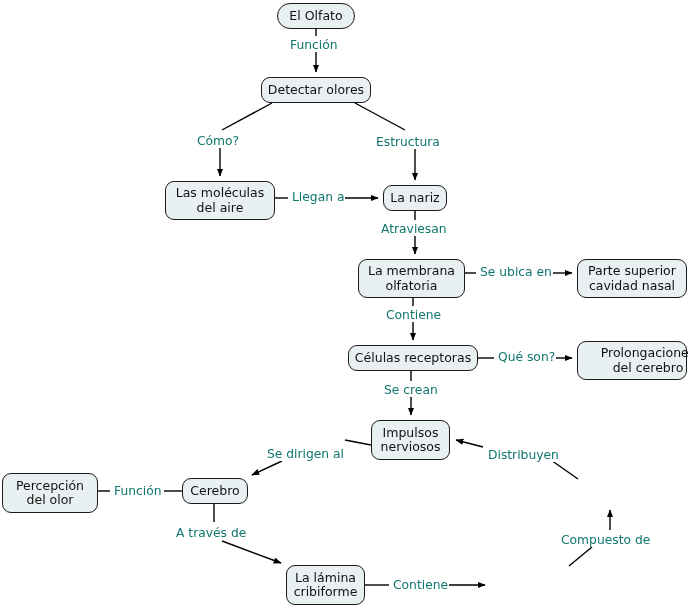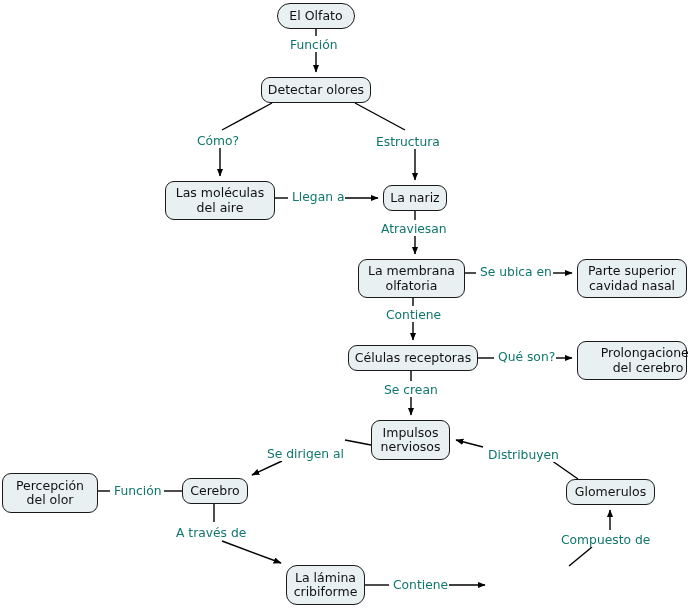--- a/index.html
+++ b/index.html
@@ -147,24 +147,21 @@
     <span>Impulsos
 nerviosos</span>
   </div>
   <div class="node" style="left:2px;top:473px;width:96px;height:40px;">
     <span>Percepción
 del olor</span>
   </div>
   <div class="node" style="left:182px;top:478px;width:66px;height:26px;">
     <span>Cerebro</span>
   </div>
-  <div class="node" style="left:566px;top:479px;width:89px;height:26px;">
-    <span>Glomerulos</span>
-  </div>
-  <div class="node" style="left:286px;top:565px;width:79px;height:40px;border-radius:11px;">
+  <div class="node" style="left:286px;top:565px;width:79px;height:40px;">
     <span>La lámina
 cribiforme</span>
   </div>
 
   <div class="edge-label" style="left:289px;top:38px;">Función</div>
   <div class="edge-label" style="left:196px;top:134px;">Cómo?</div>
   <div class="edge-label" style="left:375px;top:135px;">Estructura</div>
   <div class="edge-label" style="left:291px;top:190px;">Llegan a</div>
   <div class="edge-label" style="left:380px;top:222px;">Atraviesan</div>
   <div class="edge-label" style="left:479px;top:265px;">Se ubica en</div>

